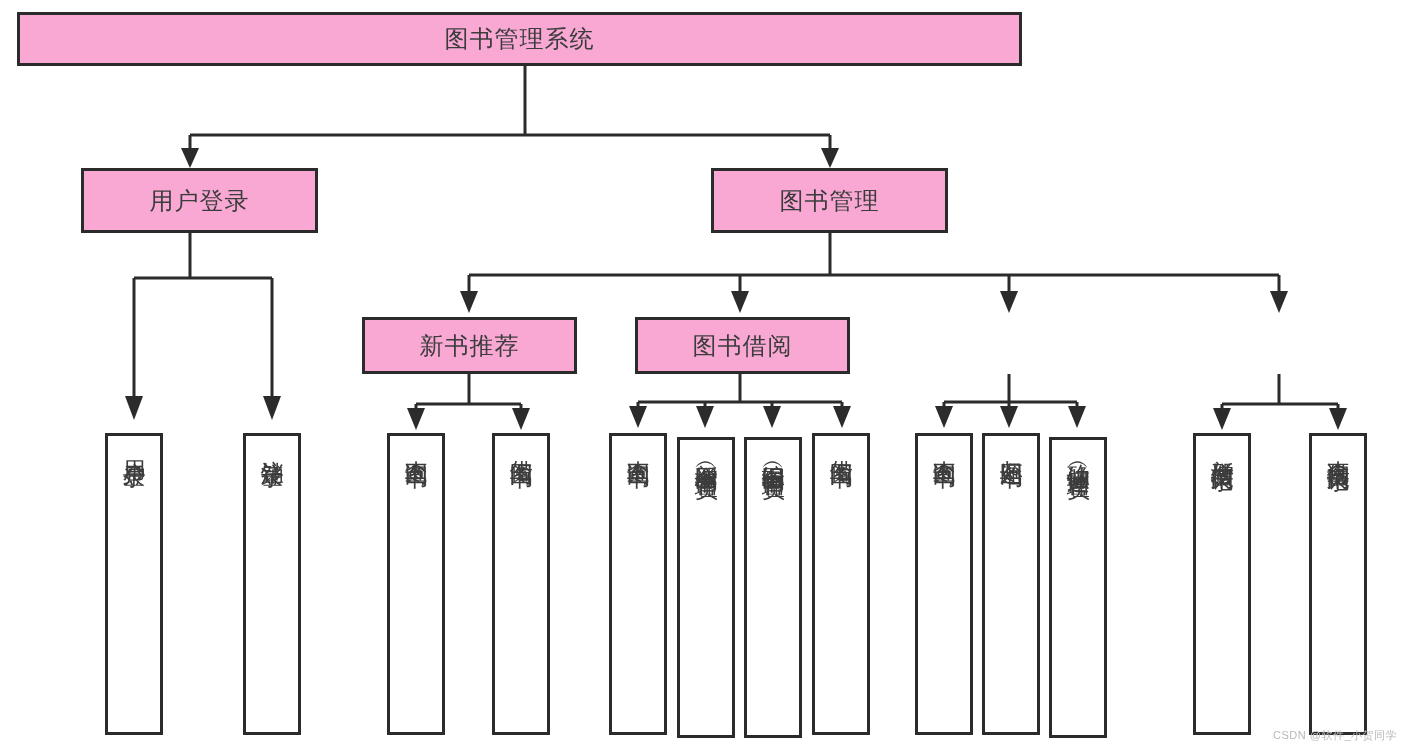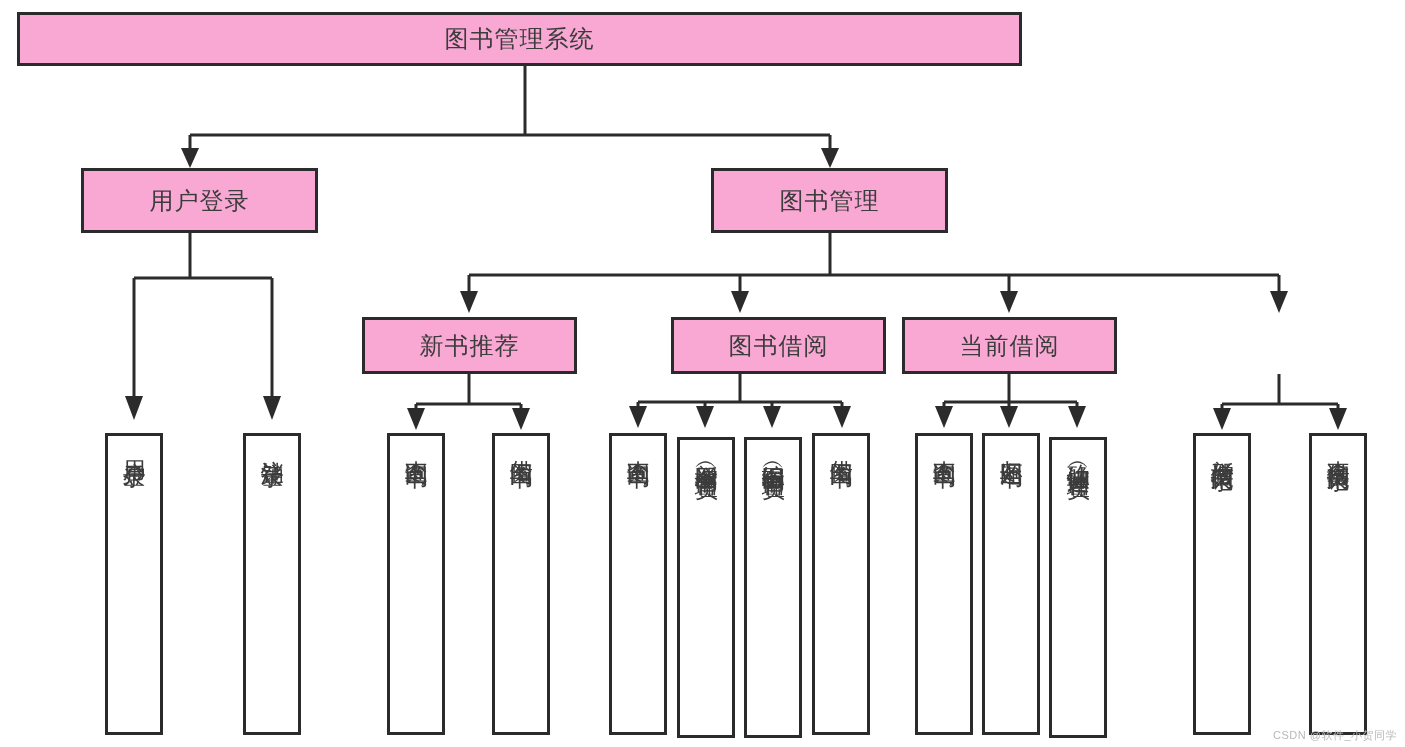--- a/index.html
+++ b/index.html
@@ -109,25 +109,22 @@
   <div class="hbox" style="left:81px;top:168px;width:237px;height:65px;">
     <span>用户登录</span>
   </div>
   <div class="hbox" style="left:711px;top:168px;width:237px;height:65px;">
     <span>图书管理</span>
   </div>
 
   <div class="hbox" style="left:362px;top:317px;width:215px;height:57px;">
     <span>新书推荐</span>
   </div>
-  <div class="hbox" style="left:671px;top:317px;width:215px;height:57px;">
+  <div class="hbox" style="left:635px;top:317px;width:215px;height:57px;">
     <span>图书借阅</span>
-  </div>
-  <div class="hbox" style="left:902px;top:317px;width:215px;height:57px;">
-    <span>当前借阅</span>
   </div>
 
   <div class="vbox" style="left:105px;top:433px;width:58px;height:302px;">
     <span>用户登录</span>
   </div>
   <div class="vbox" style="left:243px;top:433px;width:58px;height:302px;">
     <span>注销登录</span>
   </div>
 
   <div class="vbox" style="left:387px;top:433px;width:58px;height:302px;">

